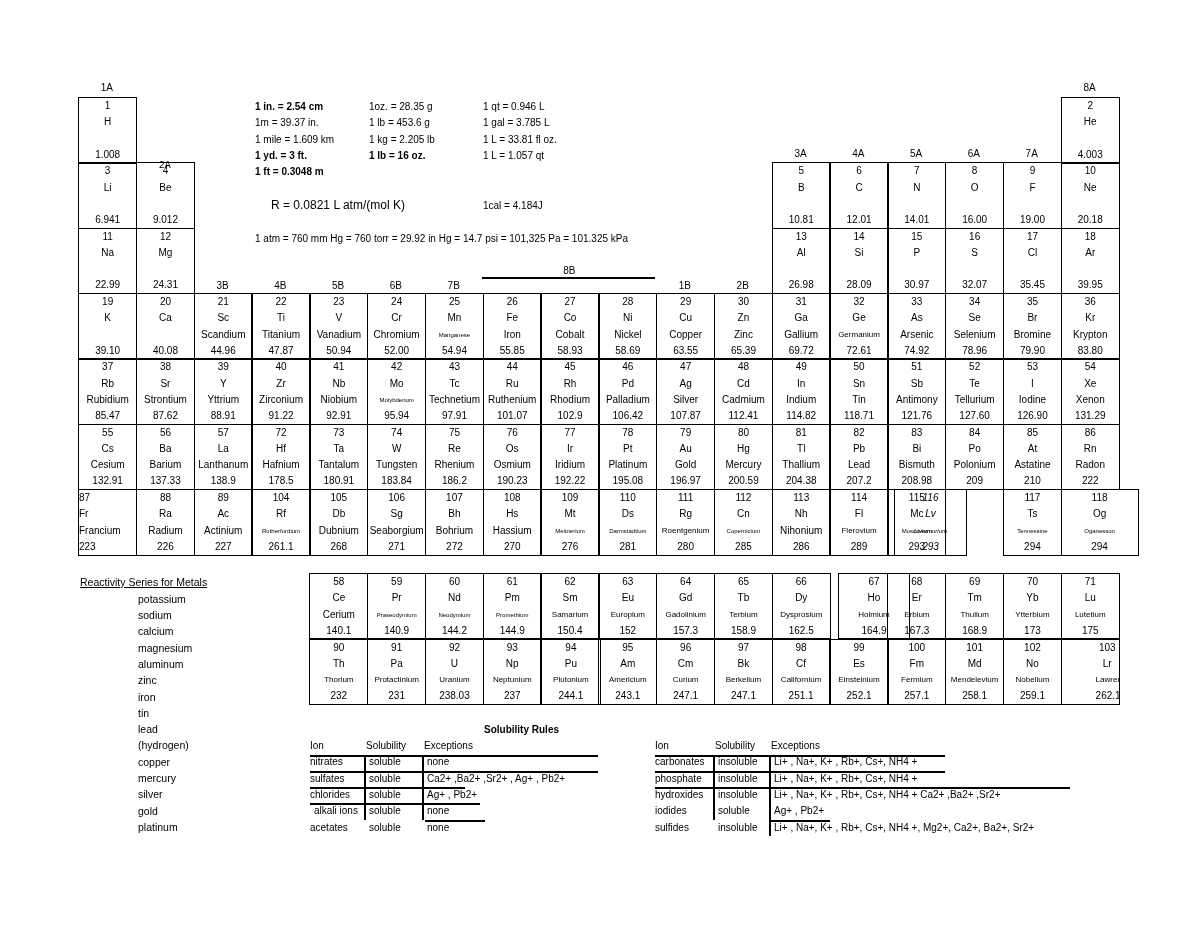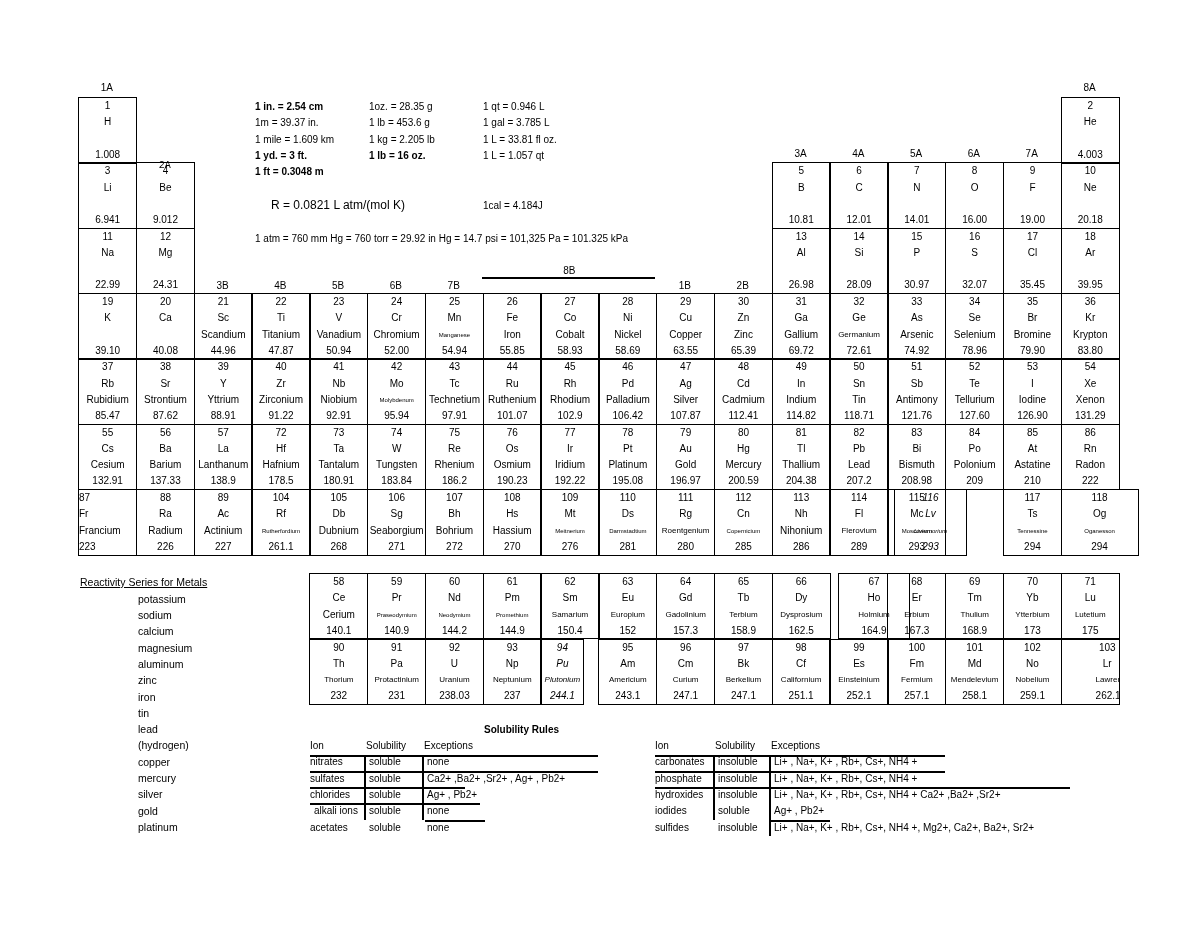--- a/index.html
+++ b/index.html
@@ -707,21 +707,21 @@
       <div class="ln">U</div>
       <div class="ln small">Uranium</div>
       <div class="ln">238.03</div>
     </div>
     <div class="cell bd" style="left: 482.6px; top: 638.5px; width: 59.3px; height: 66px;">
       <div class="ln">93</div>
       <div class="ln">Np</div>
       <div class="ln small">Neptunium</div>
       <div class="ln">237</div>
     </div>
-    <div class="cell bd" style="left: 540.4px; top: 638.5px; width: 44px; height: 66px; font-style: italic;">
+    <div class="cell bd" style="left: 540.4px; top: 638.5px; width: 61px; height: 66px;">
       <div class="ln">94</div>
       <div class="ln">Pu</div>
       <div class="ln small">Plutonium</div>
       <div class="ln">244.1</div>
     </div>
     <div class="cell bd" style="left: 598.2px; top: 638.5px; width: 59.3px; height: 66px;">
       <div class="ln">95</div>
       <div class="ln">Am</div>
       <div class="ln small">Americium</div>
       <div class="ln">243.1</div>

